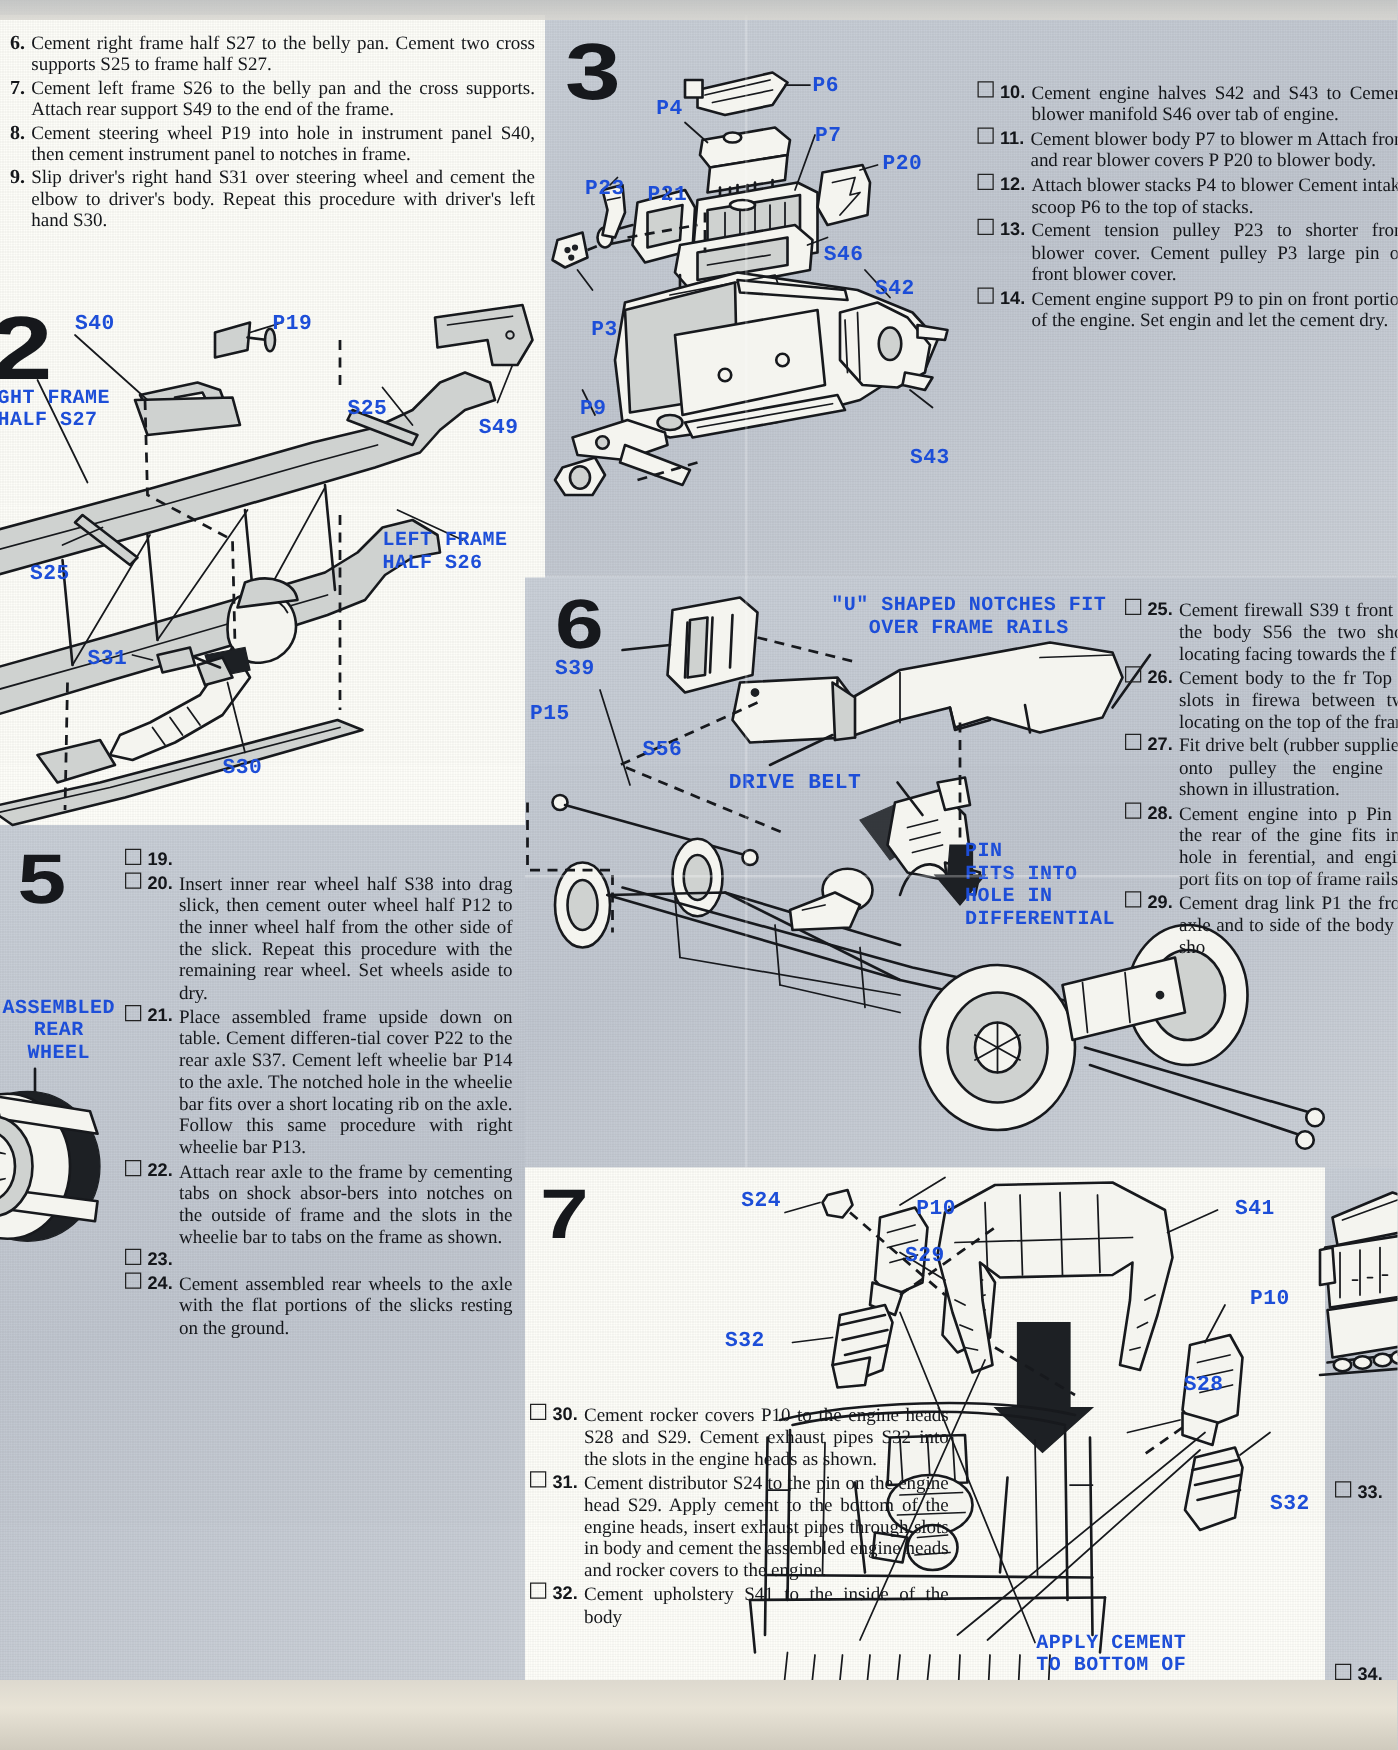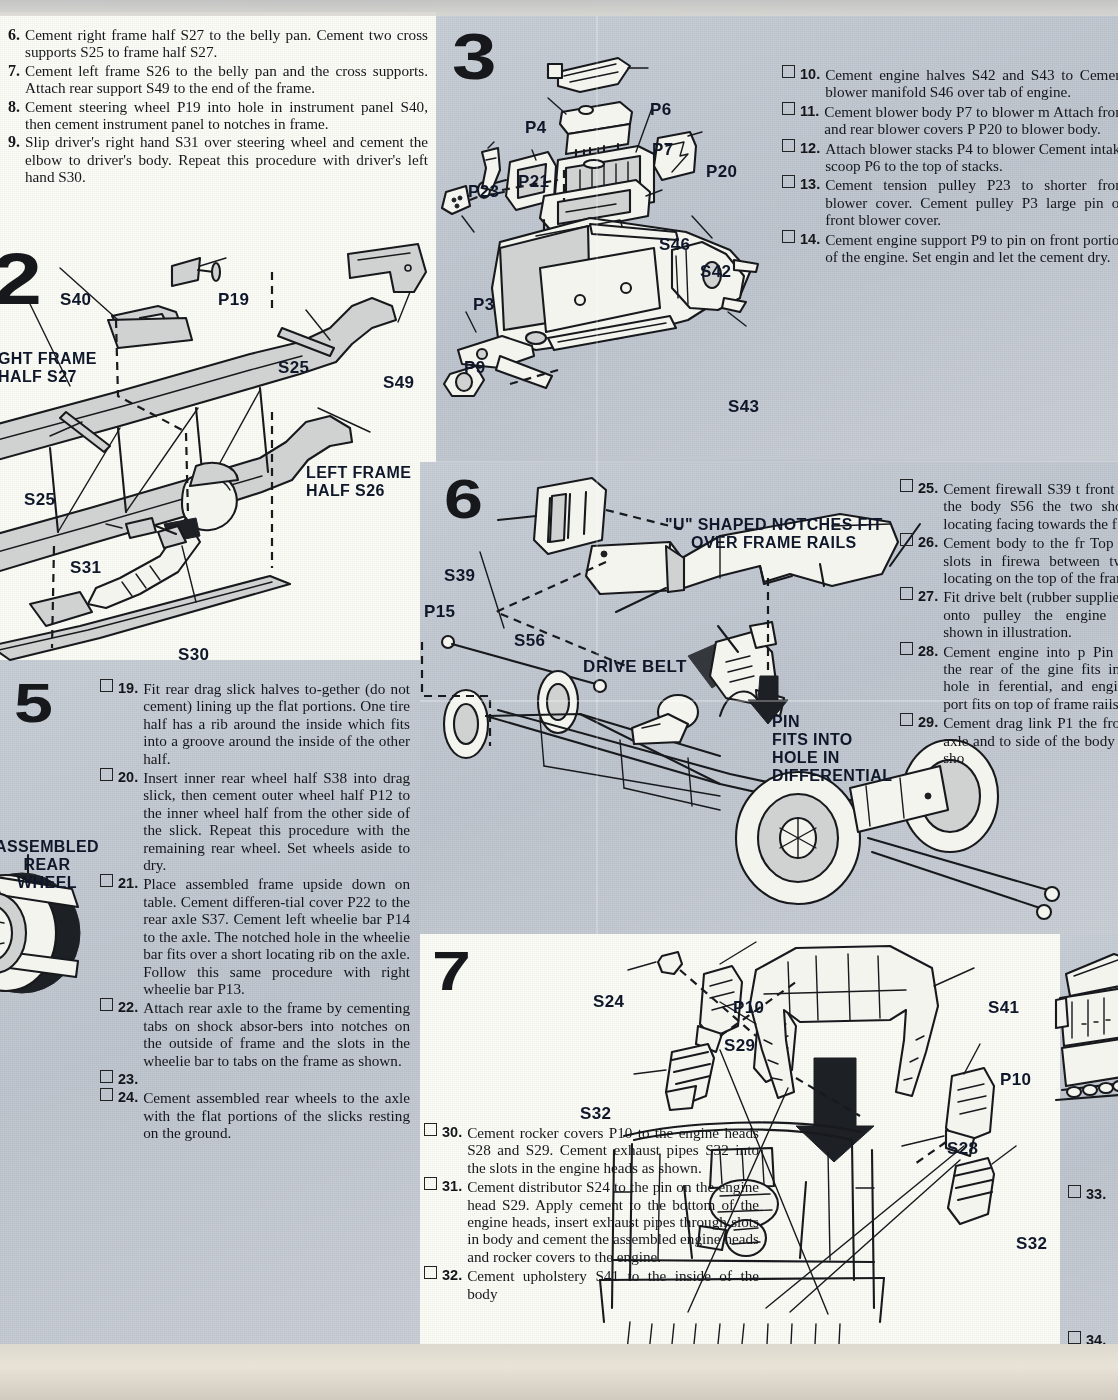--- a/index.html
+++ b/index.html
@@ -42,22 +42,22 @@
 
   
   .plain .num{font-family:"Liberation Serif",serif;font-weight:bold;font-size:16px;}
 
   
   .badge{position:absolute;font-family:"Liberation Sans",sans-serif;
          font-weight:bold;color:#16181c;z-index:7;
          transform:scaleX(1.25);transform-origin:left center;}
 
   
-  .lbl{position:absolute;font-family:Liberation Sans, sans-serif;font-weight:bold;
-       color:#0f172a;font-size:17px;letter-spacing:.4px;z-index:8;white-space:pre;margin-top:40px;}
+  .lbl{position:absolute;font-family:Liberation Mono, monospace;font-weight:bold;
+       color:#1d4ed8;font-size:17px;letter-spacing:.4px;z-index:8;white-space:pre;}
   .lbl.cap{font-size:16px;line-height:1.12;}
 
   
   .topstrip{position:absolute;left:0;top:0;width:100%;height:16px;
      background:linear-gradient(180deg,#c3c4c2,#d9d7d1);opacity:.85;z-index:12;}
   .botstrip{position:absolute;left:0;bottom:0;width:100%;height:56px;
      background:linear-gradient(180deg,#ddd9cf,#e8e3d6 40%,#cfcabd);z-index:12;}
   .skewline{position:absolute;background:rgba(255,255,255,.55);z-index:11;}
 
   svg{display:block;overflow:visible;}
@@ -261,21 +261,21 @@
   <path class="dash" d="M30 180 L40 176"></path>
   <path class="dash" d="M124 150 L124 182"></path>
   <path class="dash" d="M70 364 L118 350"></path>
 </svg>
 
 <div class="lbl" style="left:650px;top:60px;">P6</div>
 <div class="lbl" style="left:525px;top:78px;">P4</div>
 <div class="lbl" style="left:652px;top:100px;">P7</div>
 <div class="lbl" style="left:706px;top:122px;">P20</div>
 <div class="lbl" style="left:468px;top:142px;">P23</div>
-<div class="lbl" style="left:518px;top:132px;text-align:center;">P21</div>
+<div class="lbl" style="left:518px;top:147px;text-align:center;">P21</div>
 <div class="lbl" style="left:659px;top:195px;">S46</div>
 <div class="lbl" style="left:700px;top:222px;">S42</div>
 <div class="lbl" style="left:473px;top:255px;">P3</div>
 <div class="lbl" style="left:464px;top:318px;">P9</div>
 <div class="lbl" style="left:728px;top:357px;">S43</div>
 
 <div class="instr" style="left:782px;top:66px;width:345px;">
   <div class="boxrow">
     <span class="chk"></span>
     <span class="num">10.</span>
@@ -442,21 +442,20 @@
   <ellipse cx="30" cy="78" rx="22" ry="28" class="fillw"></ellipse>
   <ellipse cx="28" cy="78" rx="9" ry="11" class="fillg"></ellipse>
   <path class="ln-thin" d="M14 62 L44 68 M14 94 L44 88 M28 56 L30 100"></path>
   <path class="fillw" d="M0 120 L22 114 L30 130 L14 142 L0 138 Z"></path>
 </svg>
 
 <div class="instr" style="left:100px;top:680px;width:310px;">
   <div class="boxrow">
     <span class="chk"></span>
     <span class="num">19.</span>
-    <span class="body">Fit rear drag slick halves to-gether (do not cement) lining up the flat portions. One tire half has a rib around the inside which fits into a groove around the inside of the other half.</span>
   </div>
   <div class="boxrow">
     <span class="chk"></span>
     <span class="num">20.</span>
     <span class="body">Insert inner rear wheel half S38 into drag slick, then cement outer wheel half P12 to the inner wheel half from the other side of the slick. Repeat this procedure with the remaining rear wheel. Set wheels aside to dry.</span>
   </div>
   <div class="boxrow">
     <span class="chk"></span>
     <span class="num">21.</span>
     <span class="body">Place assembled frame upside down on table. Cement differen-tial cover P22 to the rear axle S37. Cement left wheelie bar P14 to the axle. The notched hole in the wheelie bar fits over a short locating rib on the axle. Follow this same procedure with right wheelie bar P13.</span>

